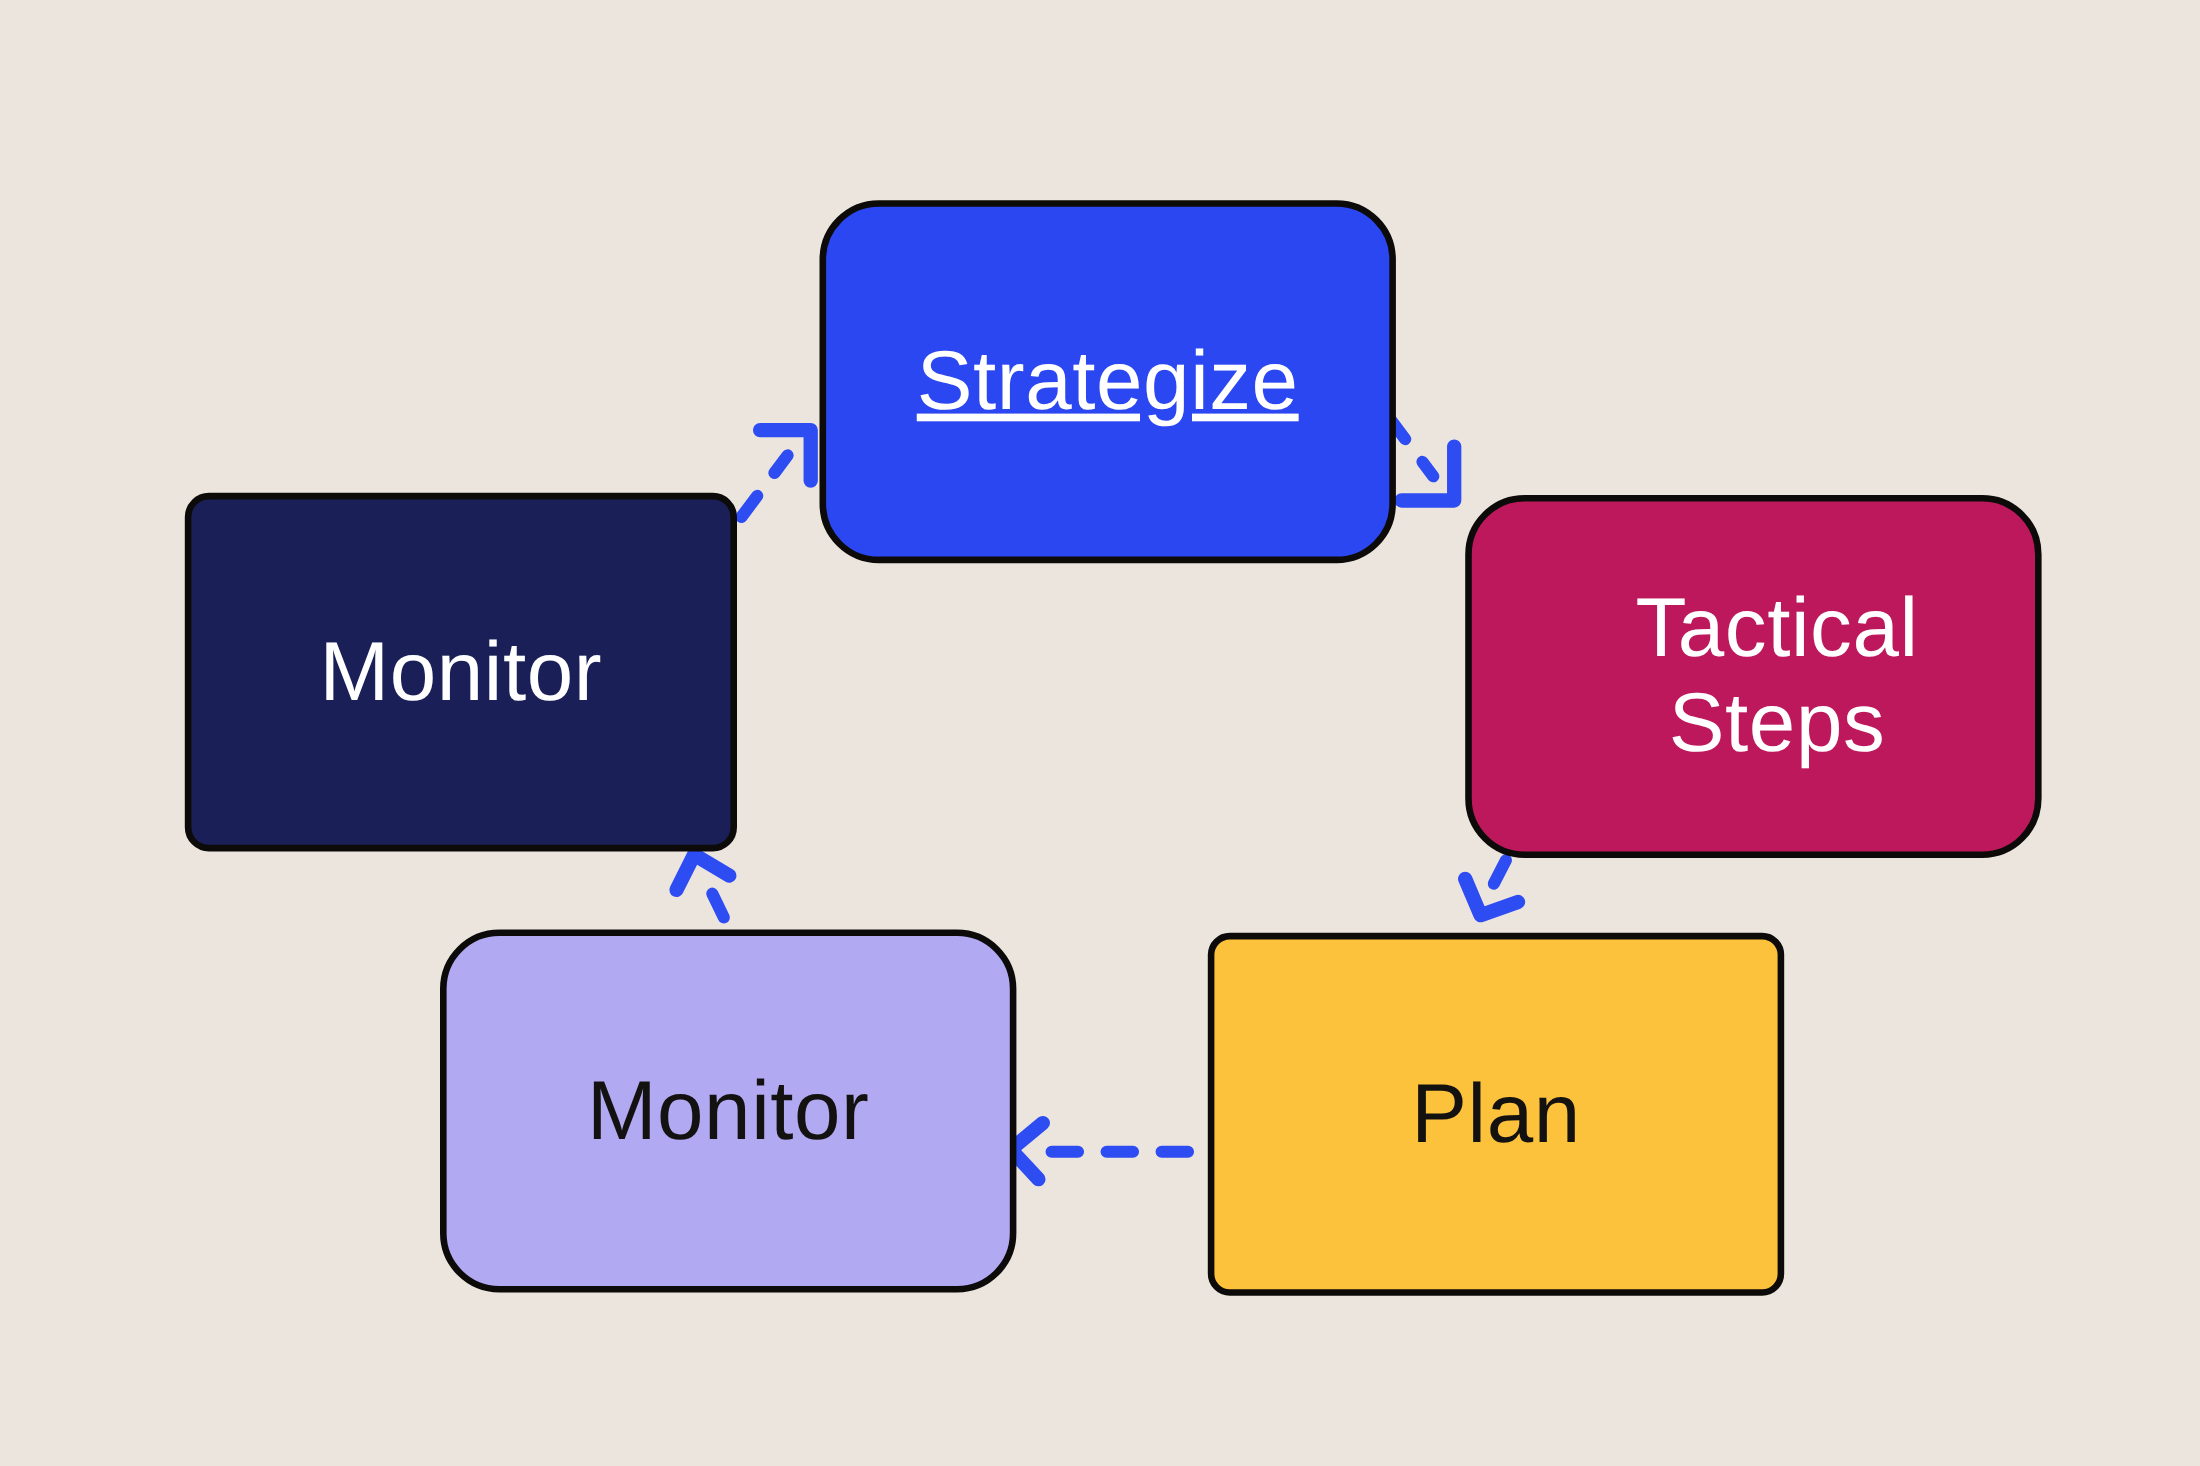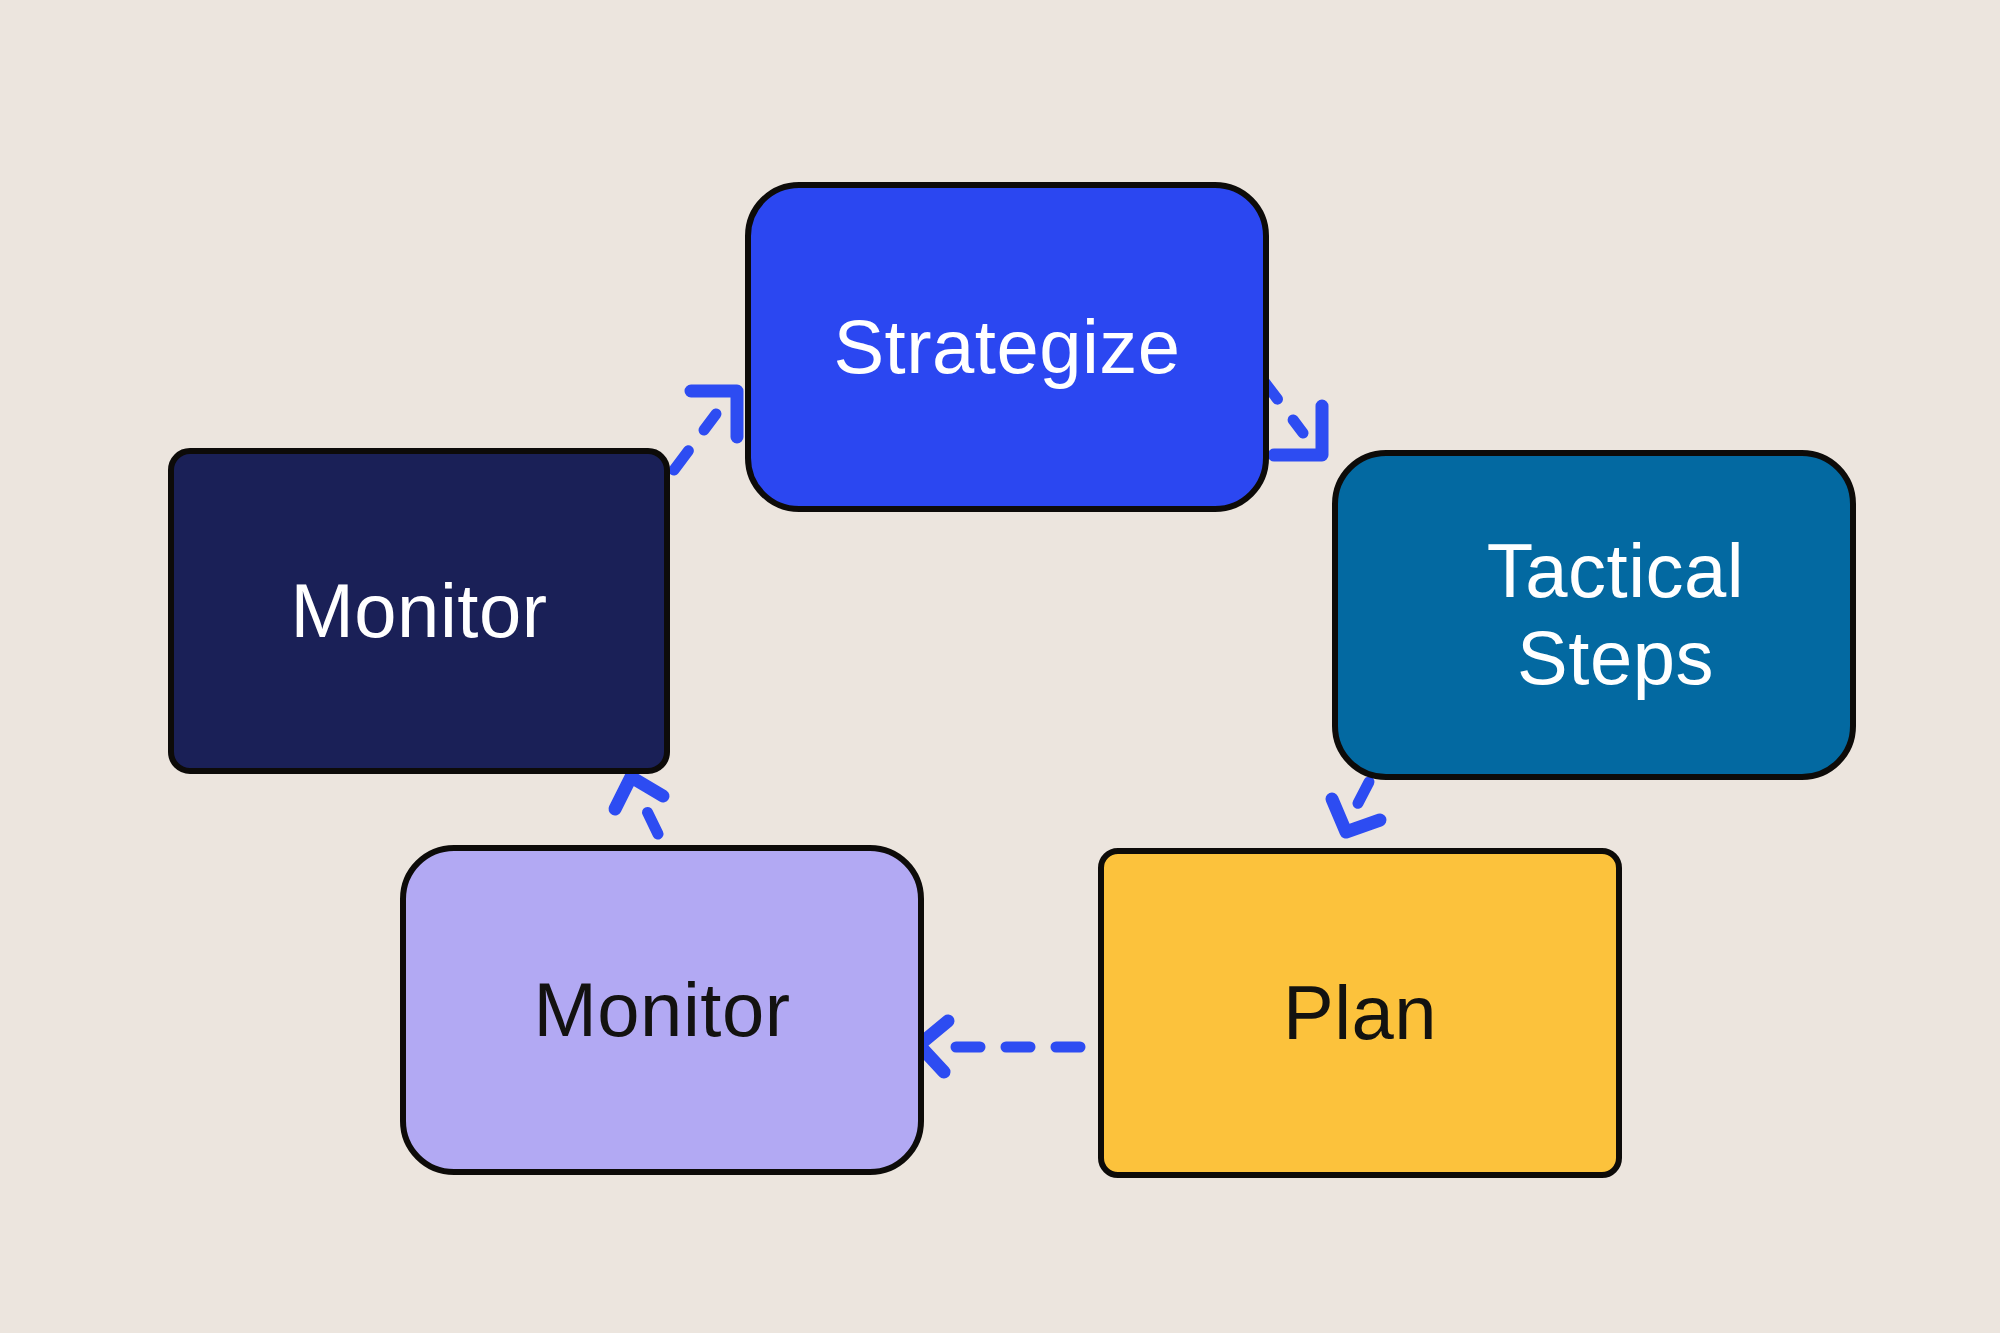--- a/index.html
+++ b/index.html
@@ -82,25 +82,25 @@
       <path class="edge edge-dash" d="M 1080 1047 L 952 1047" stroke="#2d4cf2"></path>
       <path class="edge edge-head" d="M 948 1021 L 919 1045 L 944 1072" stroke="#2d4cf2"></path>
     </g>
 
     <g>
       <path class="edge edge-dash" d="M 658 834 L 642 801" stroke="#2d4cf2"></path>
       <path class="edge edge-head" d="M 615 809 L 631 777 L 663 796" stroke="#2d4cf2"></path>
     </g>
   </svg>
 
-  <div class="node" id="node-strategize" style="background: rgb(43, 71, 241); color: rgb(255, 255, 255); border-color: rgb(13, 11, 9);">
+  <div class="node" id="node-strategize" style="background: rgb(43, 71, 241); color: rgb(255, 255, 255); border-color: rgb(13, 11, 9); text-decoration: underline;">
     <span class="label">Strategize</span>
   </div>
 
-  <div class="node" id="node-tactical" style="background: #0369a1; color: rgb(255, 255, 255); border-color: rgb(13, 11, 9); padding-left: 43px;">
+  <div class="node" id="node-tactical" style="background: #be185d; color: rgb(255, 255, 255); border-color: rgb(13, 11, 9); padding-left: 43px;">
     <span class="label">Tactical Steps</span>
   </div>
 
   <div class="node" id="node-monitor" style="background: rgb(26, 32, 87); color: rgb(255, 255, 255); border-color: rgb(13, 11, 9);">
     <span class="label">Monitor</span>
   </div>
 
   <div class="node" id="node-execute" style="background: rgb(178, 169, 243); color: rgb(19, 18, 16); border-color: rgb(13, 11, 9);">
     <span class="label">Monitor</span>
   </div>

